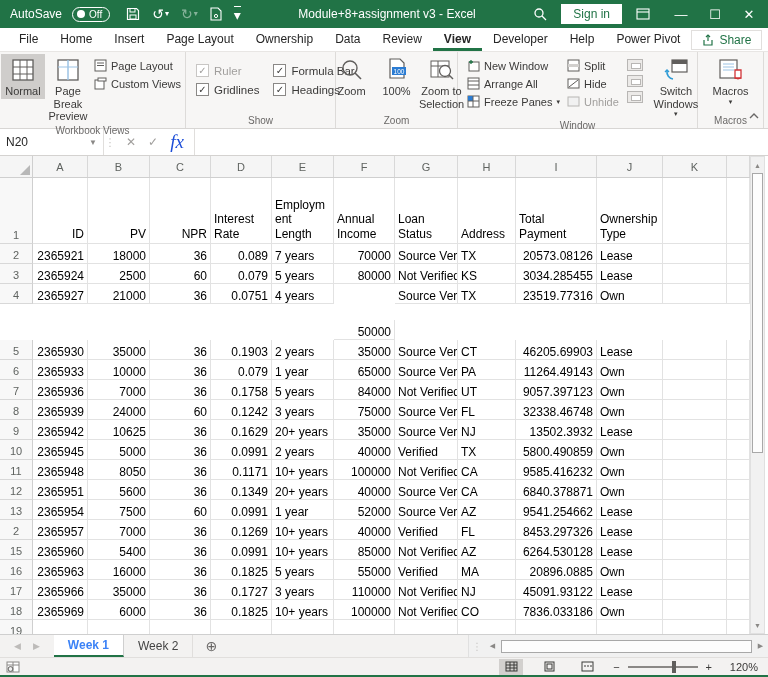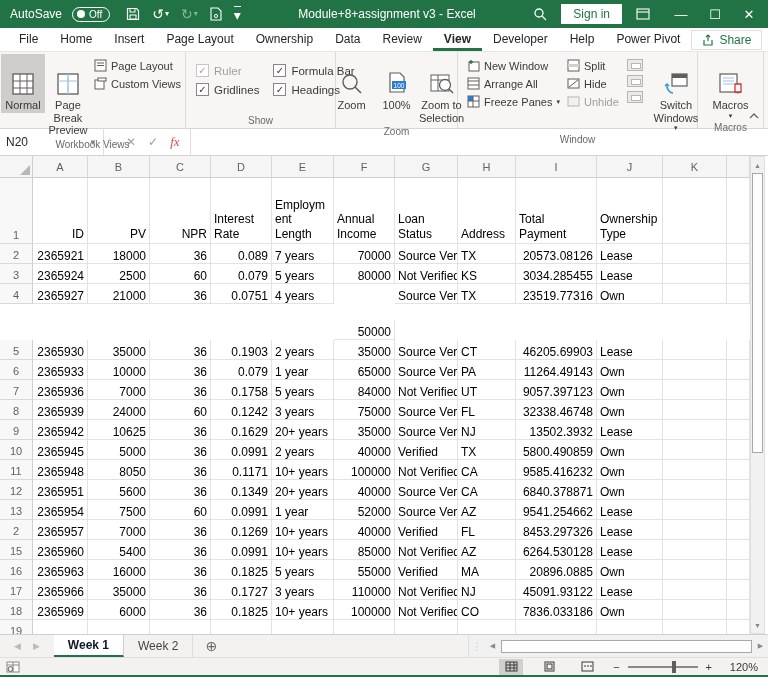--- a/index.html
+++ b/index.html
@@ -29,21 +29,21 @@
   .rtab { padding:4px 11px 2px 11px; display:flex; align-items:center; cursor:default; border-bottom:3px solid transparent; white-space:nowrap; }
   .rtab.active { border-bottom:3px solid #217346; font-weight:bold; }
   .tabrow-right { margin-left:auto; display:flex; align-items:center; gap:10px; padding-right:10px; }
   .share-btn { display:flex; align-items:center; gap:5px; color:#217346; border:1px solid #e1dfdd; background:#fff; padding:2px 10px; font-size:12px; }
 
   
   .ribbon { height:77px; background:#f7f6f5; display:flex; flex:none; border-bottom:1px solid #d8d6d4; position:relative; font-size:11px; color:#3b3a39; }
   .rgroup { display:flex; flex-direction:column; border-right:1px solid #dddbd9; padding:2px 2px 0 2px; flex:none; }
   .rgroup-body { flex:1; display:flex; align-items:flex-start; justify-content:center; gap:1px; }
   .rgroup-label { text-align:center; font-size:10px; color:#6a6867; padding:1px 0 2px 0; }
-  .bigbtn { display:flex; flex-direction:column; align-items:center; justify-content:flex-start; padding:17px 5px 1px 5px; min-width:44px; text-align:center; line-height:1.15; }
+  .bigbtn { display:flex; flex-direction:column; align-items:center; justify-content:flex-start; padding:3px 5px 1px 5px; min-width:44px; text-align:center; line-height:1.15; }
   .bigbtn.selected { background:#cfcdcb; }
   .bigbtn .bico { height:26px; display:flex; align-items:center; justify-content:center; margin-bottom:2px; }
   .smallcol { display:flex; flex-direction:column; justify-content:flex-start; gap:3px; padding-top:4px; }
   .smallbtn { display:flex; align-items:center; gap:4px; white-space:nowrap; padding:1px 3px; }
   .smallbtn.dis, .cb.dis { color:#a19f9d; }
   .cbgrid { display:grid; grid-template-columns:auto auto; gap:6px 14px; padding:10px 8px 0 8px; }
   .cb { display:flex; align-items:center; gap:5px; white-space:nowrap; font-size:11.5px; }
   .cbox { width:13px; height:13px; border:1px solid #8a8886; background:#fff; display:flex; align-items:center; justify-content:center; font-size:10px; color:#3b3a39; flex:none; }
   .cb.dis .cbox { border-color:#c8c6c4; color:#a19f9d; }
   .minicol { display:flex; flex-direction:column; gap:4px; padding:5px 4px 0 4px; }
@@ -51,21 +51,21 @@
   .mini:after { content:""; position:absolute; left:3px; top:3px; width:8px; height:4px; border:1px solid #b8b6b4; background:#fff; }
   .caret-d { font-size:7px; color:#3b3a39; }
   .collapse-chev { position:absolute; right:8px; bottom:8px; color:#6a6867; }
 
   
   .formulabar { height:27px; background:#fff; border-bottom:1px solid #d4d2d0; display:flex; align-items:stretch; flex:none; font-size:12px; }
   .namebox { width:104px; display:flex; align-items:center; padding:0 6px; color:#262626; border-right:1px solid #e0dedc; }
   .namebox .nb-caret { margin-left:auto; color:#8a8886; font-size:8px; }
   .fb-handle { width:12px; display:flex; align-items:center; justify-content:center; color:#c8c6c4; font-size:11px; }
   .fb-btns { display:flex; align-items:center; gap:12px; padding:0 10px; border-right:1px solid #e0dedc; color:#a19f9d; }
-  .fx { font-family:"Liberation Serif", serif; font-style:italic; color:#ef4444; font-size:13px; }
+  .fx { font-family:"Liberation Serif", serif; font-style:italic; color:#1d4ed8; font-size:19px; }
   .fb-input { flex:1; border:none; outline:none; font-size:12px; padding:0 6px; }
 
   
   .grid-wrap { height:478px; flex:none; position:relative; overflow:hidden; background:#fff; }
   .gridcols { position:absolute; left:0; top:0; width:750px; height:478px; overflow:hidden; }
   .hdr-row { display:flex; height:22px; background:#f5f5f5; border-bottom:1px solid #cfcfcf; }
   .hdr-cell { flex:none; border-right:1px solid #d8d8d8; color:#5f6360; font-size:11px; display:flex; align-items:center; justify-content:center; }
   .corner { flex:none; background:#f5f5f5; position:relative; border-right:1px solid #cfcfcf; }
   .corner .tri { position:absolute; right:2px; bottom:2px; width:0; height:0; border-left:10px solid transparent; border-bottom:10px solid #b8b8b8; }
   .grow { display:flex; }
@@ -77,21 +77,21 @@
   .gcell.wrap { white-space:normal; overflow-wrap:anywhere; line-height:1.2; padding-bottom:2px; }
   .vscroll { position:absolute; right:3px; top:0; width:15px; height:478px; background:#f1f1f1; border:1px solid #e0e0e0; display:flex; flex-direction:column; }
   .vs-arrow { height:16px; display:flex; align-items:center; justify-content:center; color:#8a8886; font-size:7px; flex:none; }
   .vs-thumb { margin:0 1px; height:280px; background:#fdfdfd; border:1px solid #a8a8a8; flex:none; }
   .vs-fill { flex:1; }
 
   
   .tabbar { height:23px; flex:none; background:#f3f2f1; border-top:1px solid #cfcfcf; display:flex; align-items:stretch; font-size:12px; }
   .nav-arrows { display:flex; align-items:center; gap:12px; padding:0 14px; color:#bdbbb9; font-size:9px; }
   .sheettab { display:flex; align-items:center; padding:0 14px; color:#444; background:transparent; border-right:1px solid #e0dedc; }
-  .sheettab.active { background:#fff; color:#0f172a; font-weight:bold; border-bottom:2px solid #217346; border-right:1px solid #cfcfcf; }
+  .sheettab.active { background:#fff; color:#3b82f6; font-weight:bold; border-bottom:2px solid #217346; border-right:1px solid #cfcfcf; }
   .newsheet { display:flex; align-items:center; padding:0 12px; color:#6a6867; font-size:14px; }
   .hscroll { margin-left:auto; display:flex; align-items:center; width:300px; background:#f1f1f1; border-left:1px solid #e0e0e0; }
   .hs-handle { color:#c8c6c4; font-size:10px; padding:0 3px; }
   .hs-arrow { width:15px; text-align:center; color:#8a8886; font-size:7px; }
   .hs-thumb { flex:1; height:13px; background:#fdfdfd; border:1px solid #a8a8a8; margin:0 1px; }
 
   
   .statusbar { height:18px; flex:none; background:#f3f2f1; border-top:1px solid #e1dfdd; display:flex; align-items:center; font-size:11px; color:#3b3a39; }
   .sb-left { padding-left:6px; display:flex; align-items:center; }
   .sb-right { margin-left:auto; display:flex; align-items:center; gap:14px; padding-right:10px; }

